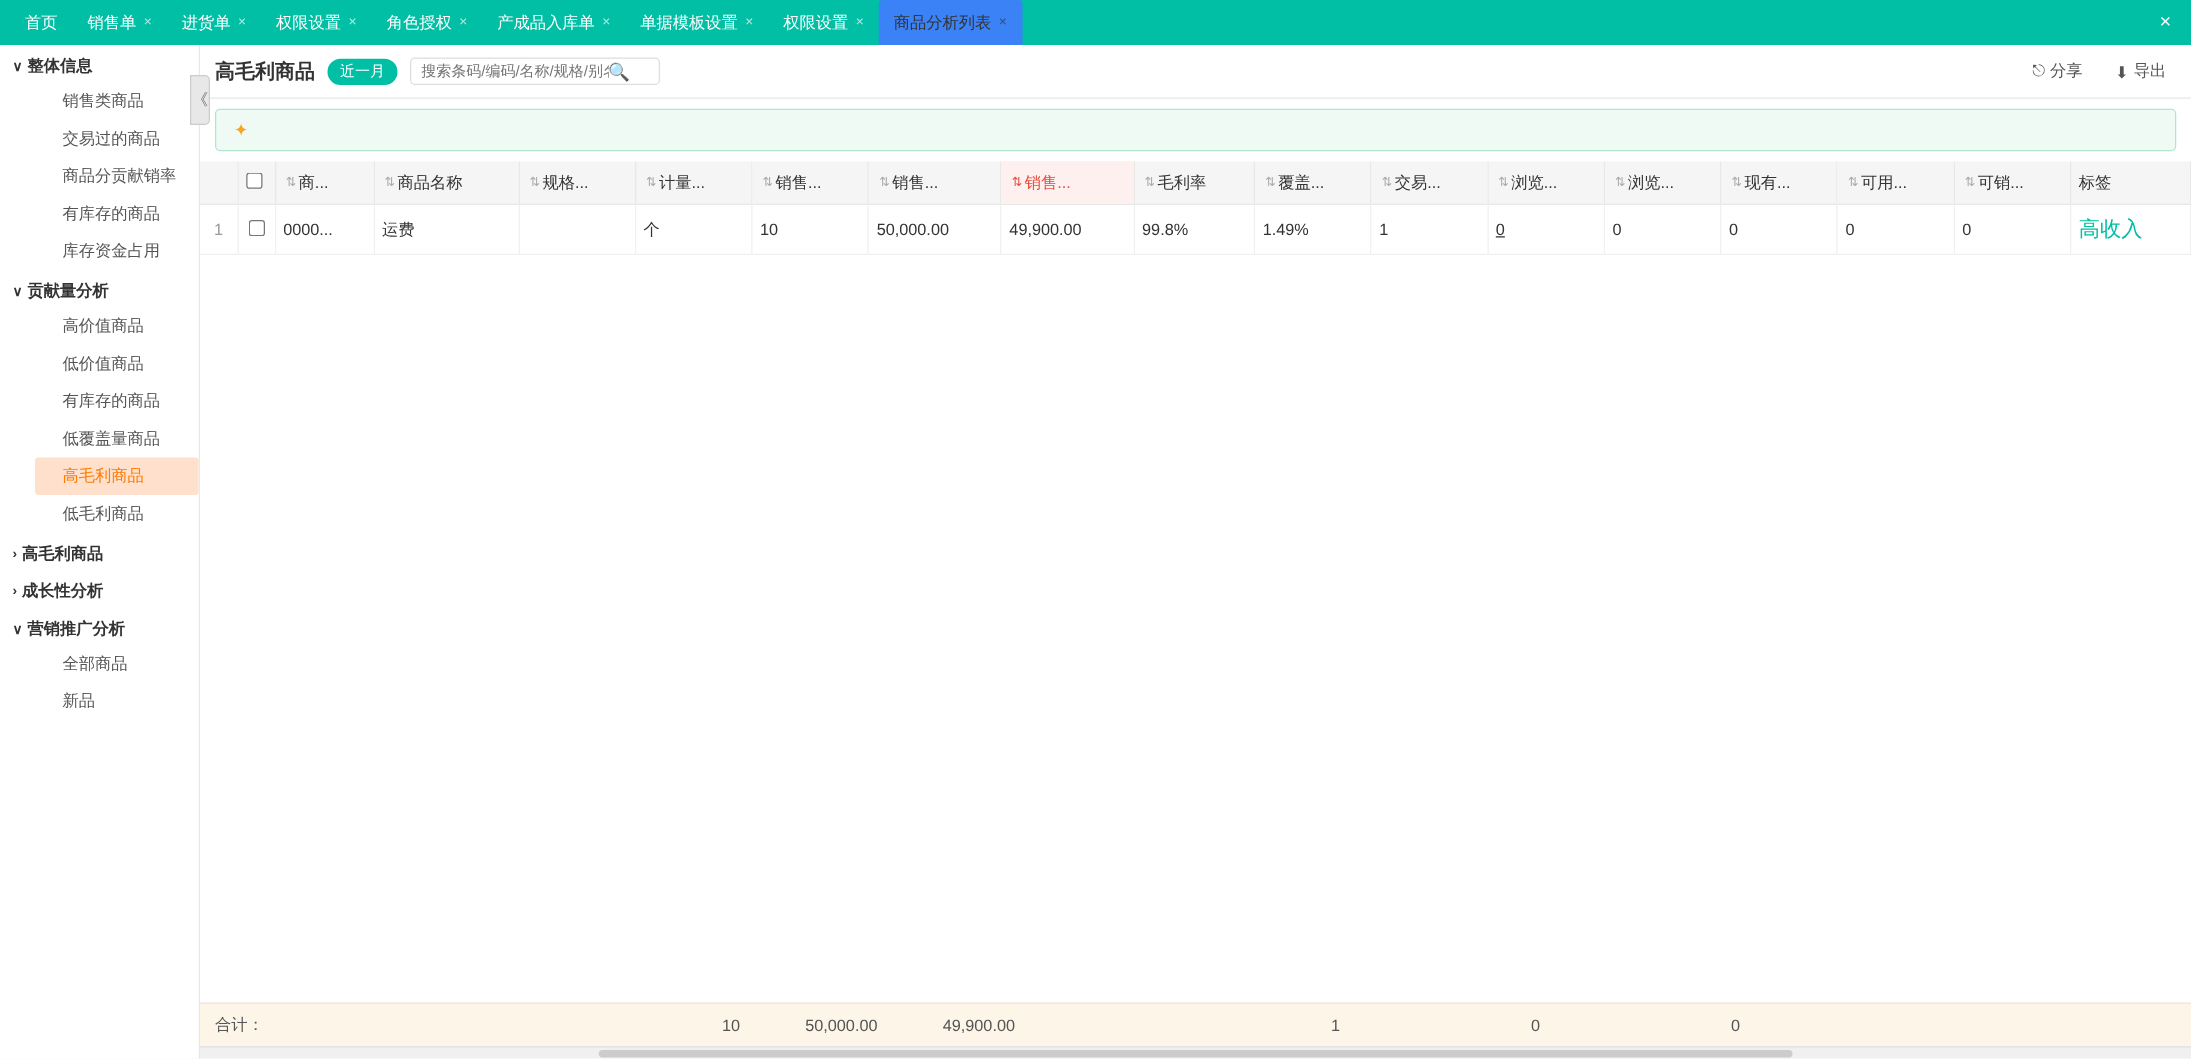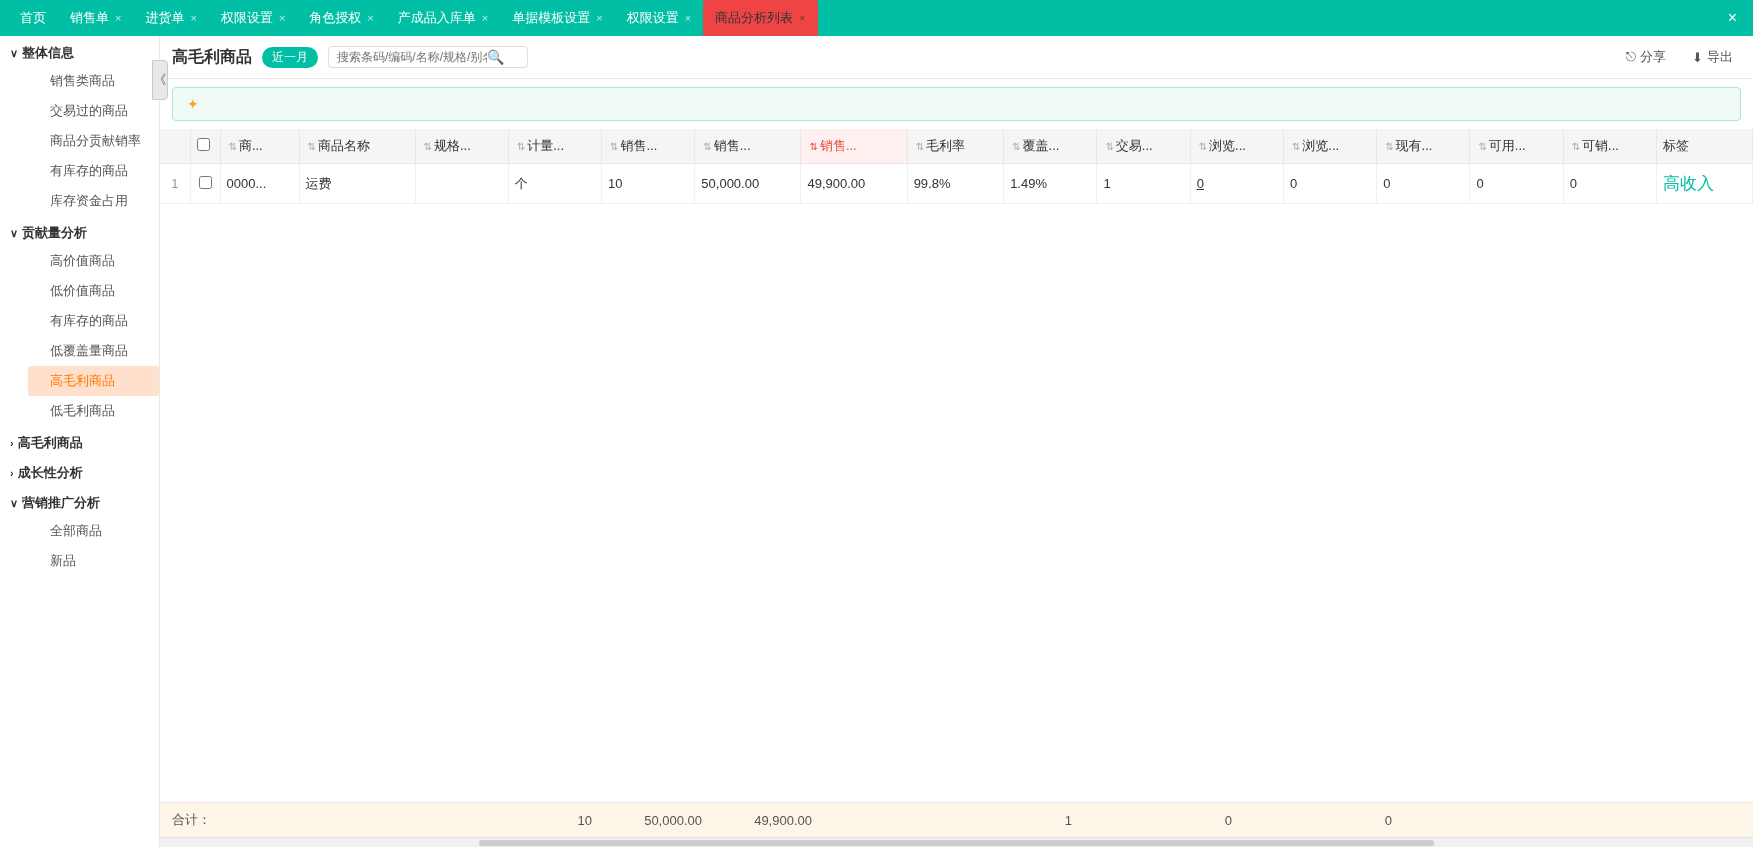--- a/index.html
+++ b/index.html
@@ -17,21 +17,21 @@
     .top-nav .nav-item {
       padding: 0 12px;
       height: 36px;
       display: flex;
       align-items: center;
       cursor: pointer;
       white-space: nowrap;
       color: white;
       font-size: 13px;
     }
-    .top-nav .nav-item.active { background: #ef4444; color: #333; border-radius: 3px 3px 0 0; }
+    .top-nav .nav-item.active { background: #3b82f6; color: #333; border-radius: 3px 3px 0 0; }
     .top-nav .nav-item .close-x {
       margin-left: 6px;
       font-size: 11px;
       opacity: 0.7;
     }
     .top-nav .spacer { flex: 1; }
     .top-nav .close-btn {
       color: white;
       cursor: pointer;
       font-size: 16px;

